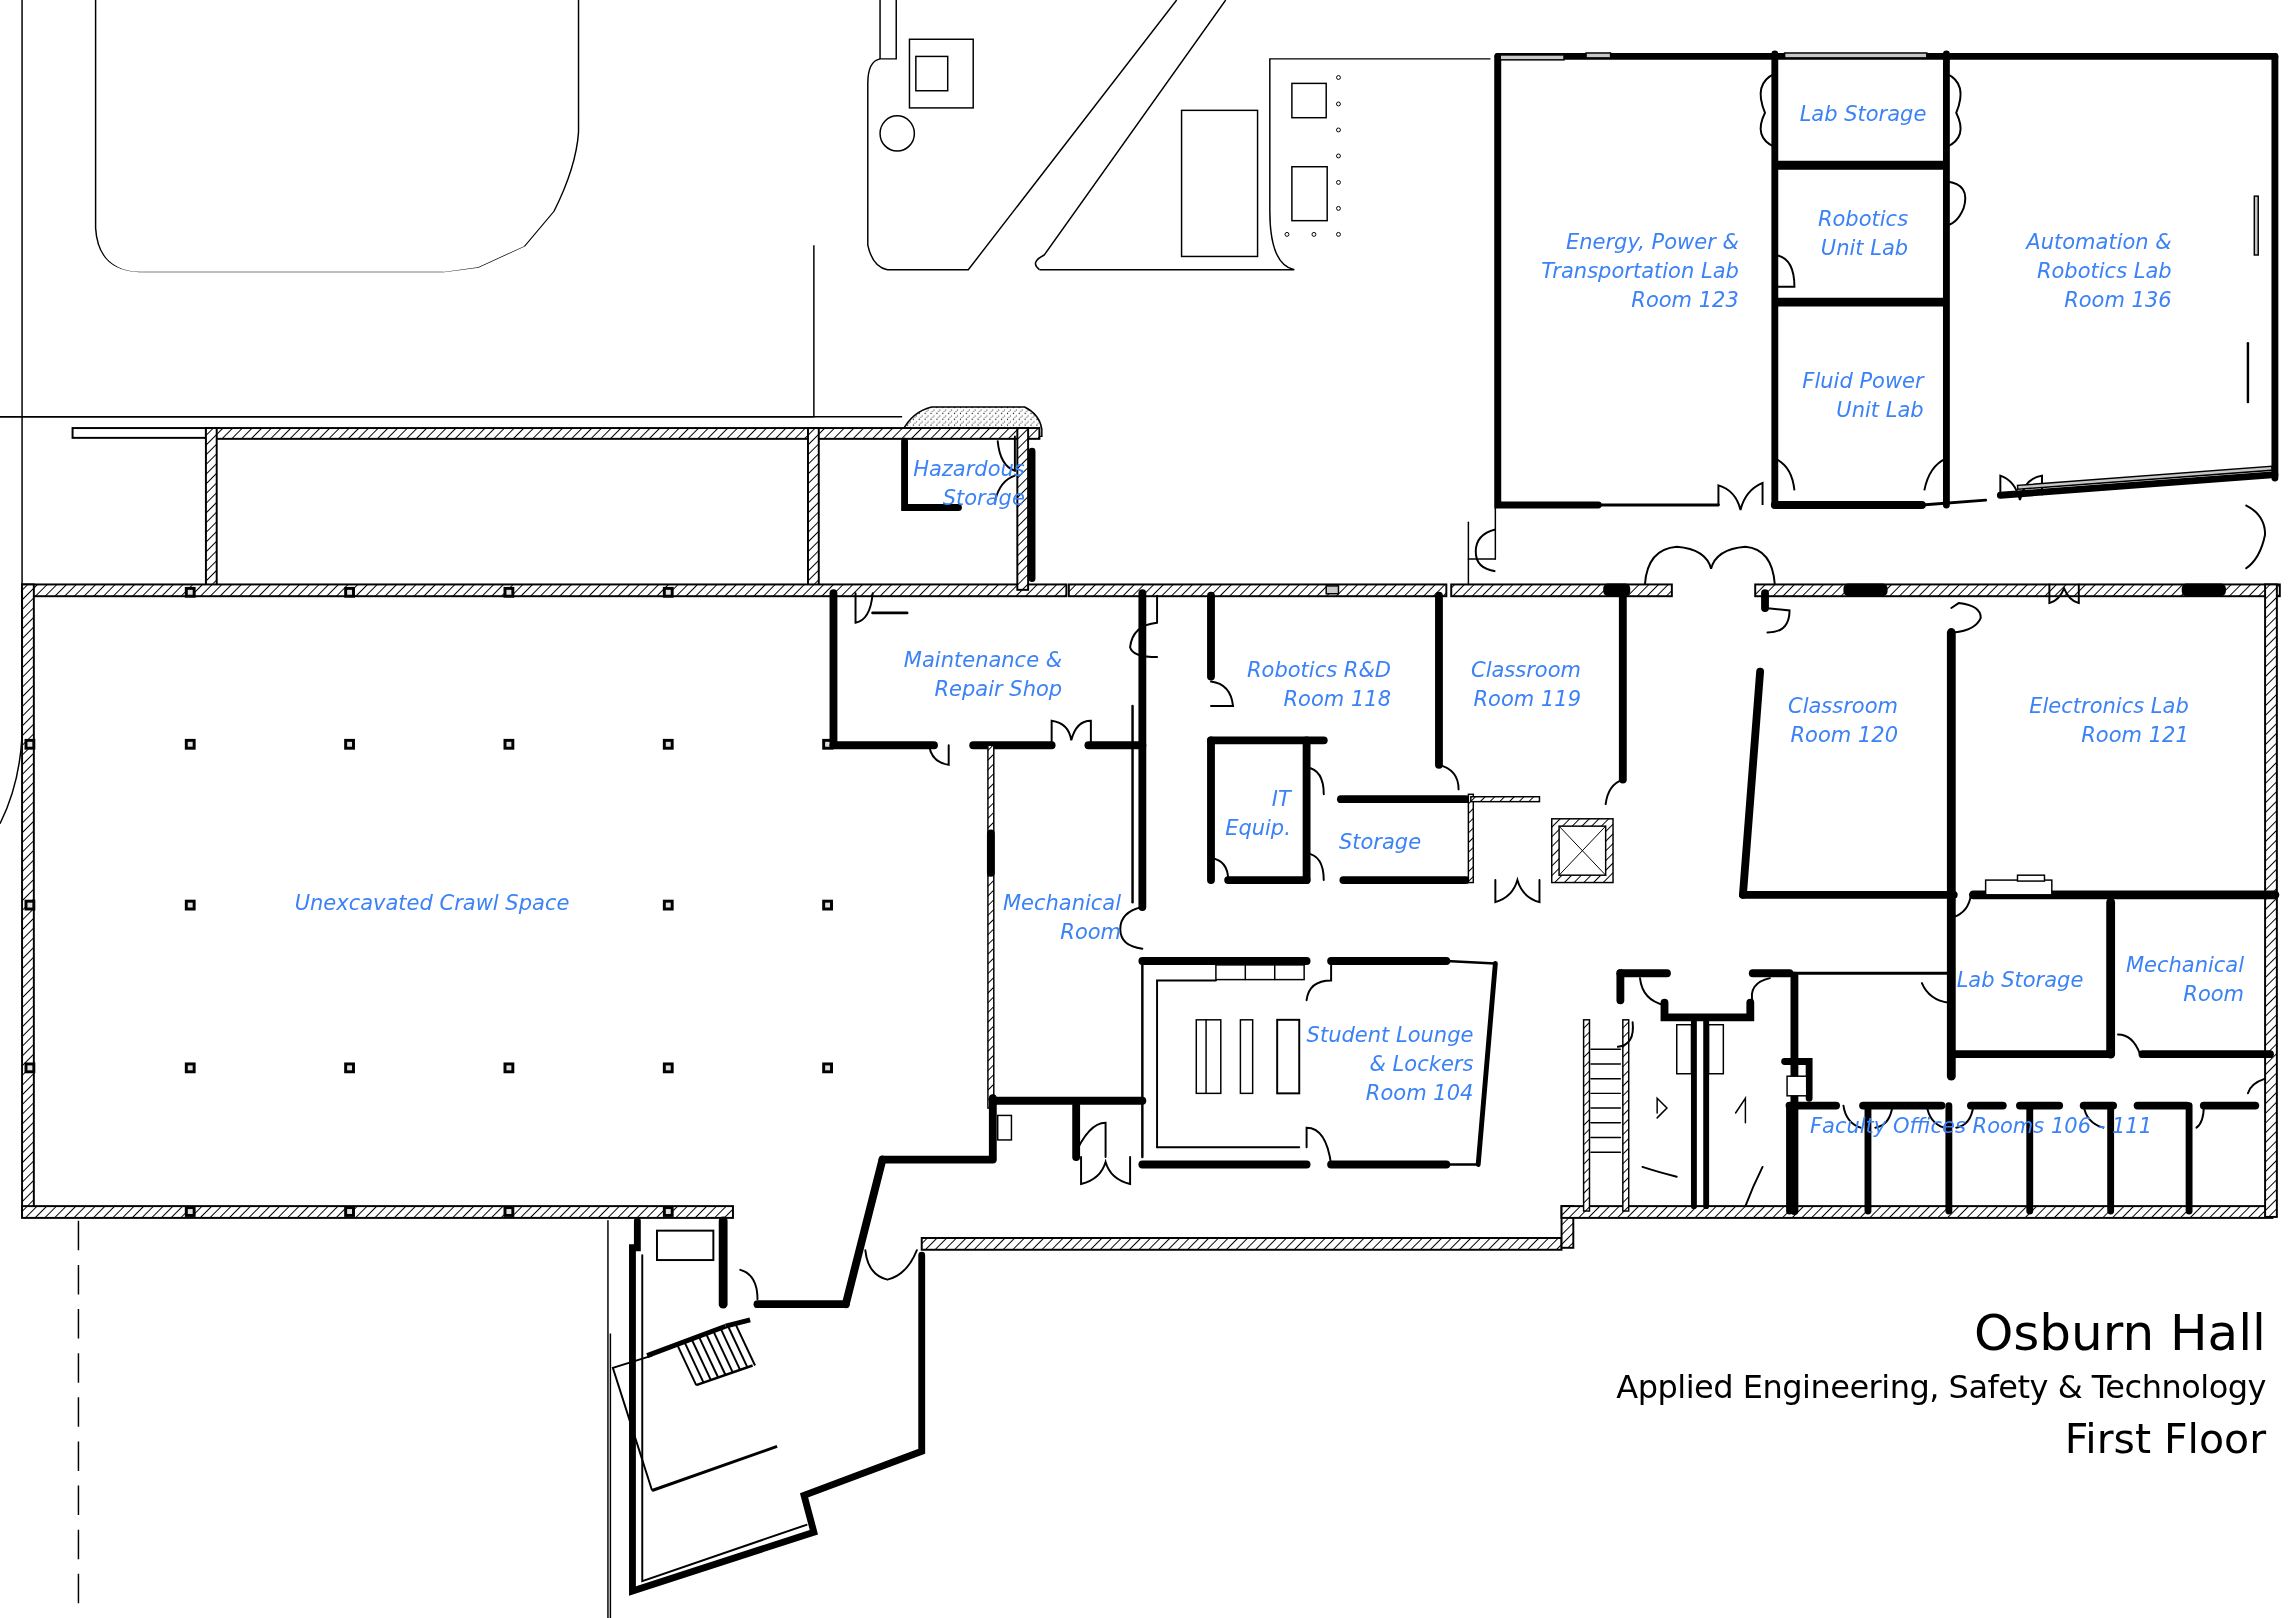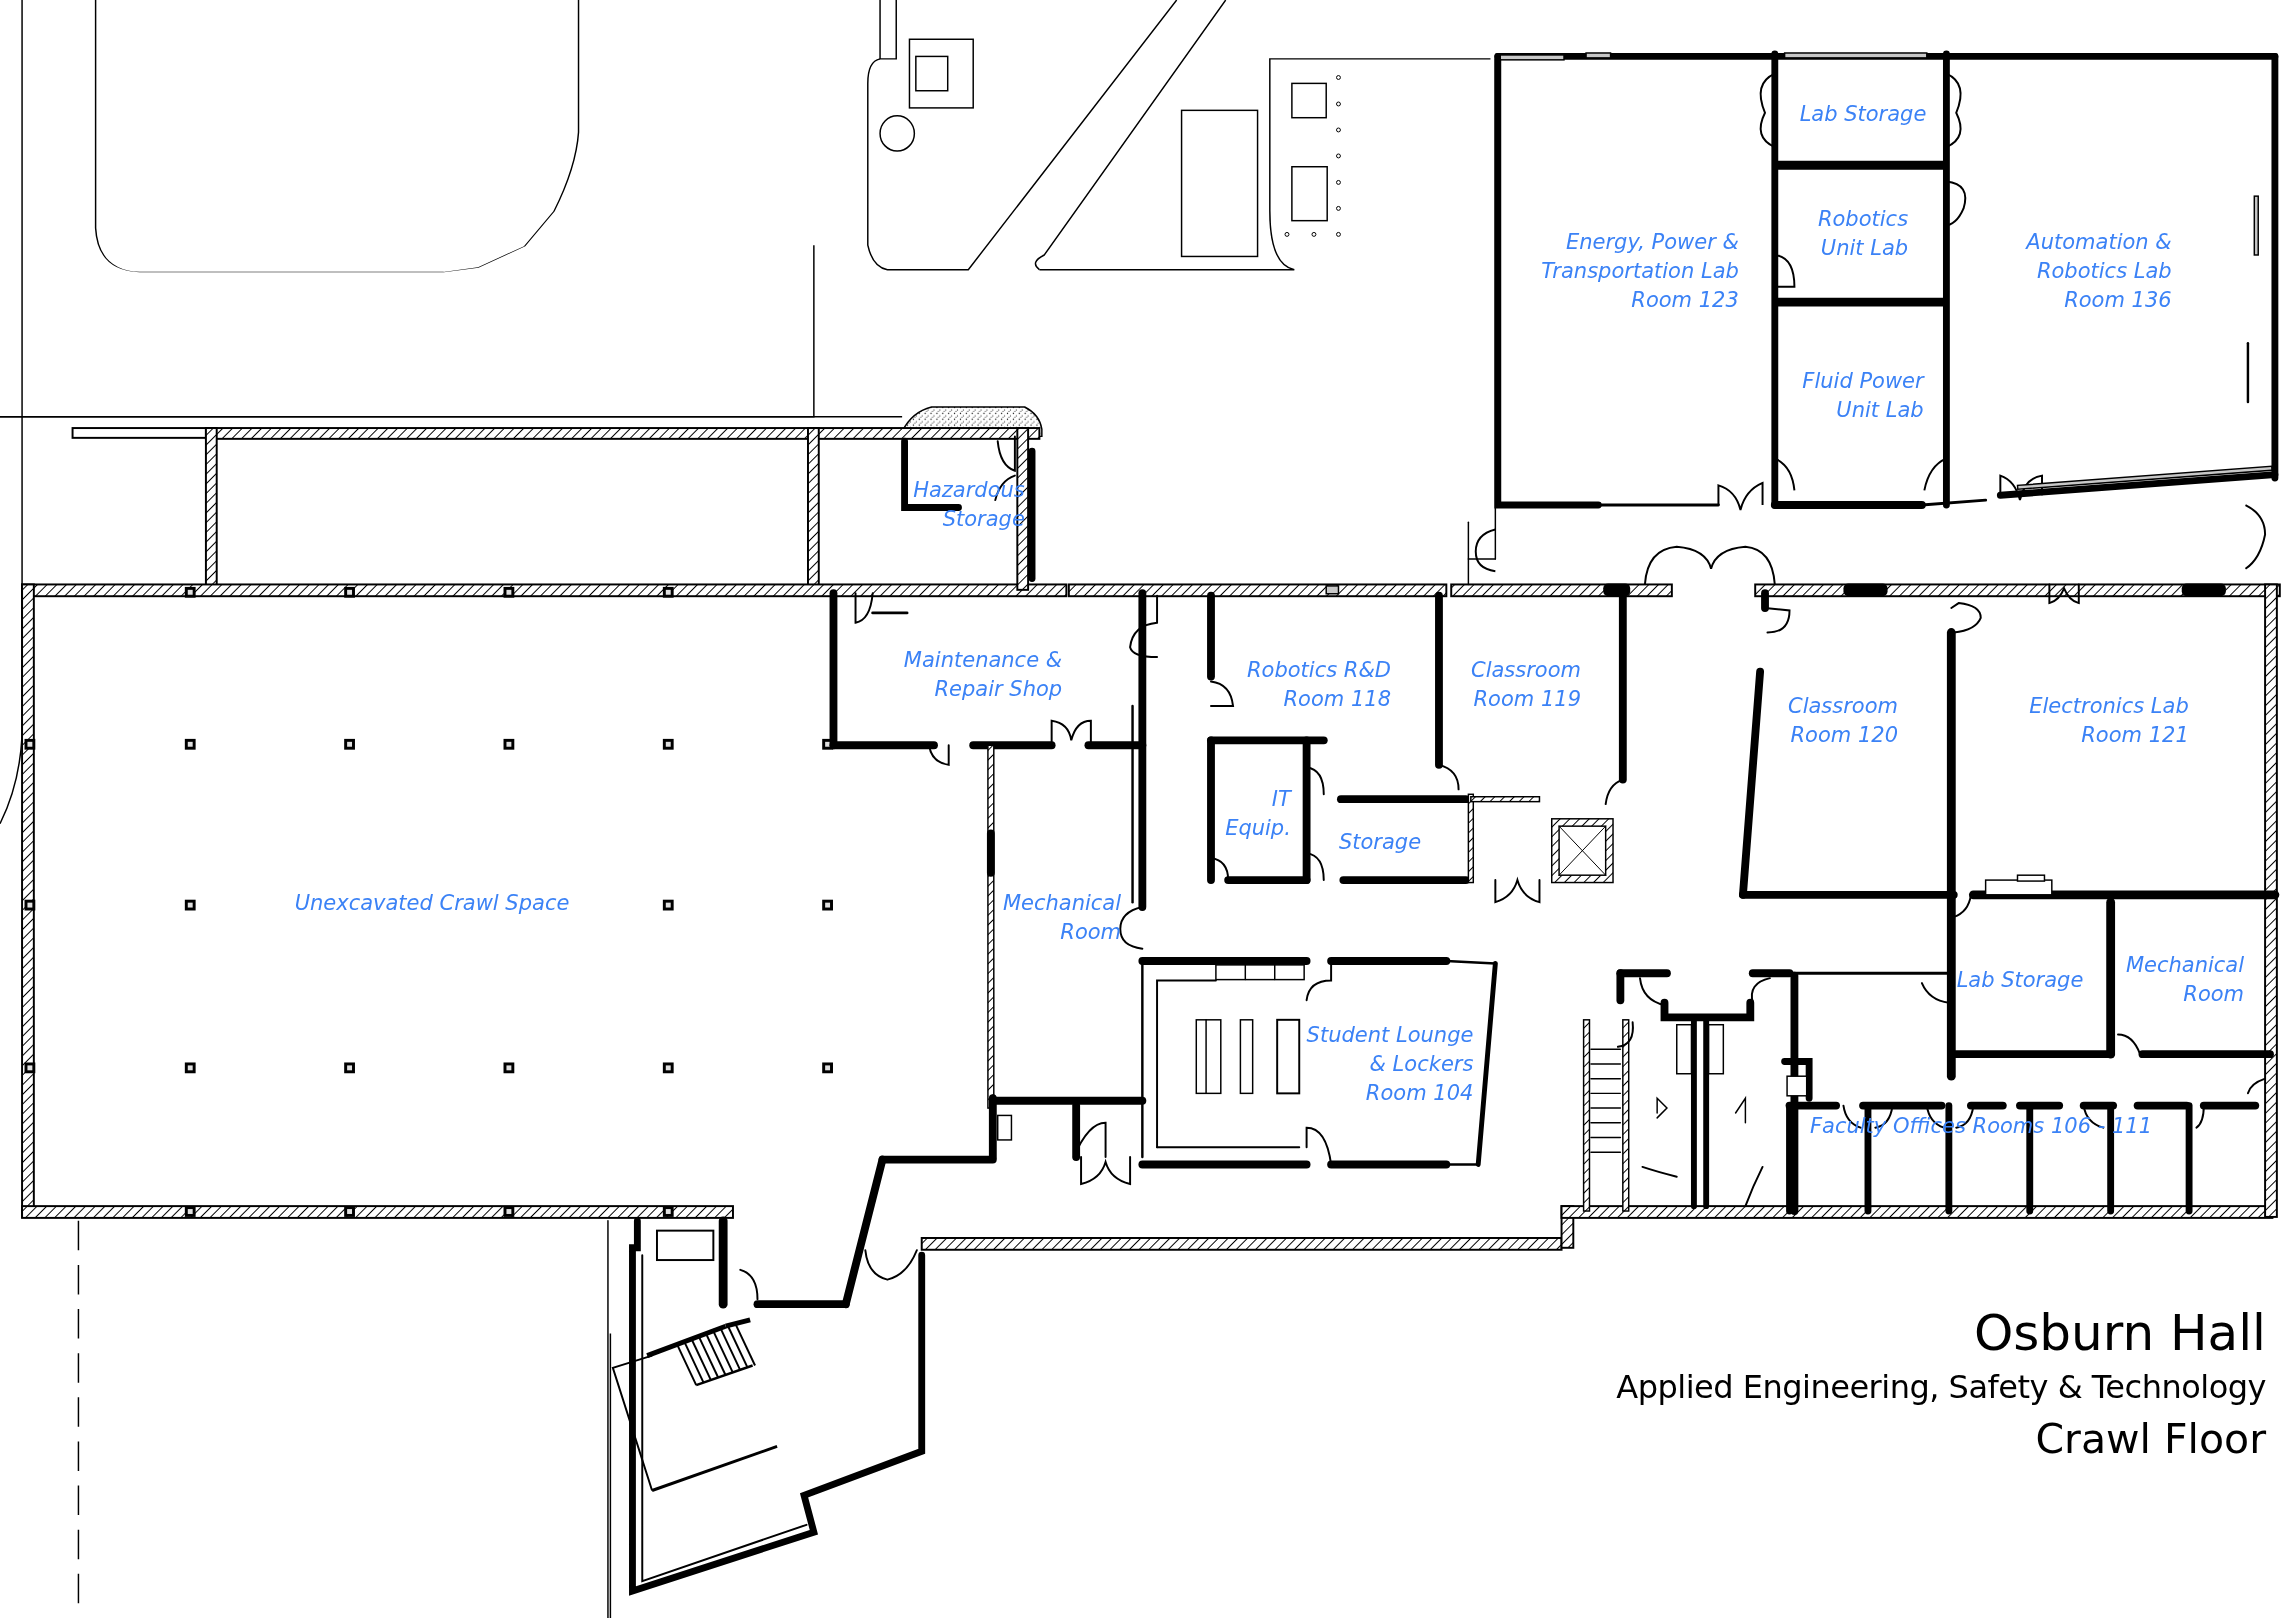--- a/index.html
+++ b/index.html
@@ -359,21 +359,21 @@
   </div>
   <div class="room-label" style="left:1863px;top:396px;">
     <span>Fluid Power</span>
     <span>Unit Lab</span>
   </div>
   <div class="room-label" style="left:2099px;top:271px;">
     <span>Automation &amp;</span>
     <span>Robotics Lab</span>
     <span>Room 136</span>
   </div>
-  <div class="room-label" style="left:969px;top:505px;">
+  <div class="room-label" style="left:969px;top:484px;">
     <span>Hazardous</span>
     <span>Storage</span>
   </div>
   <div class="room-label" style="left:983px;top:675px;">
     <span>Maintenance &amp;</span>
     <span>Repair Shop</span>
   </div>
   <div class="room-label" style="left:1319px;top:685px;">
     <span>Robotics R&amp;D</span>
     <span>Room 118</span>
@@ -417,15 +417,15 @@
     <span>Room</span>
   </div>
   <div class="room-label" style="left:1981px;top:1078px;margin-top:48px;">
     <span>Faculty Offices Rooms 106 - 111</span>
   </div>
 </div>
 
 <div class="title-block">
   <span class="title-main">Osburn Hall</span>
   <span class="title-sub">Applied Engineering, Safety &amp; Technology</span>
-  <span class="title-floor">Crawl Floor</span>
+  <span class="title-floor">First Floor</span>
 </div>
 
 
 </body></html>

